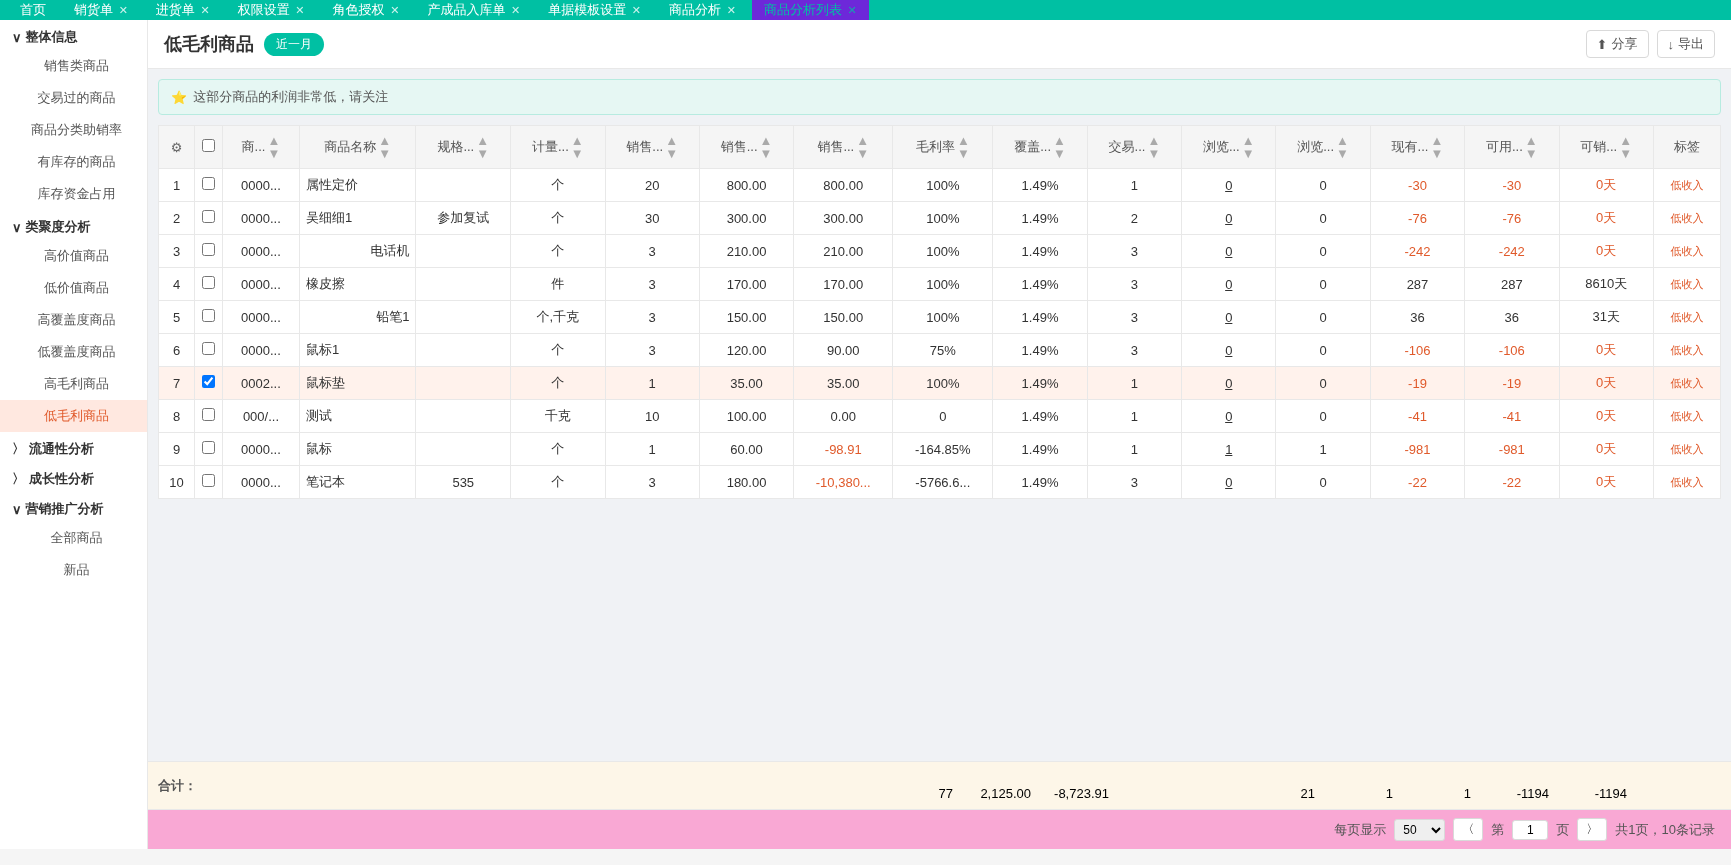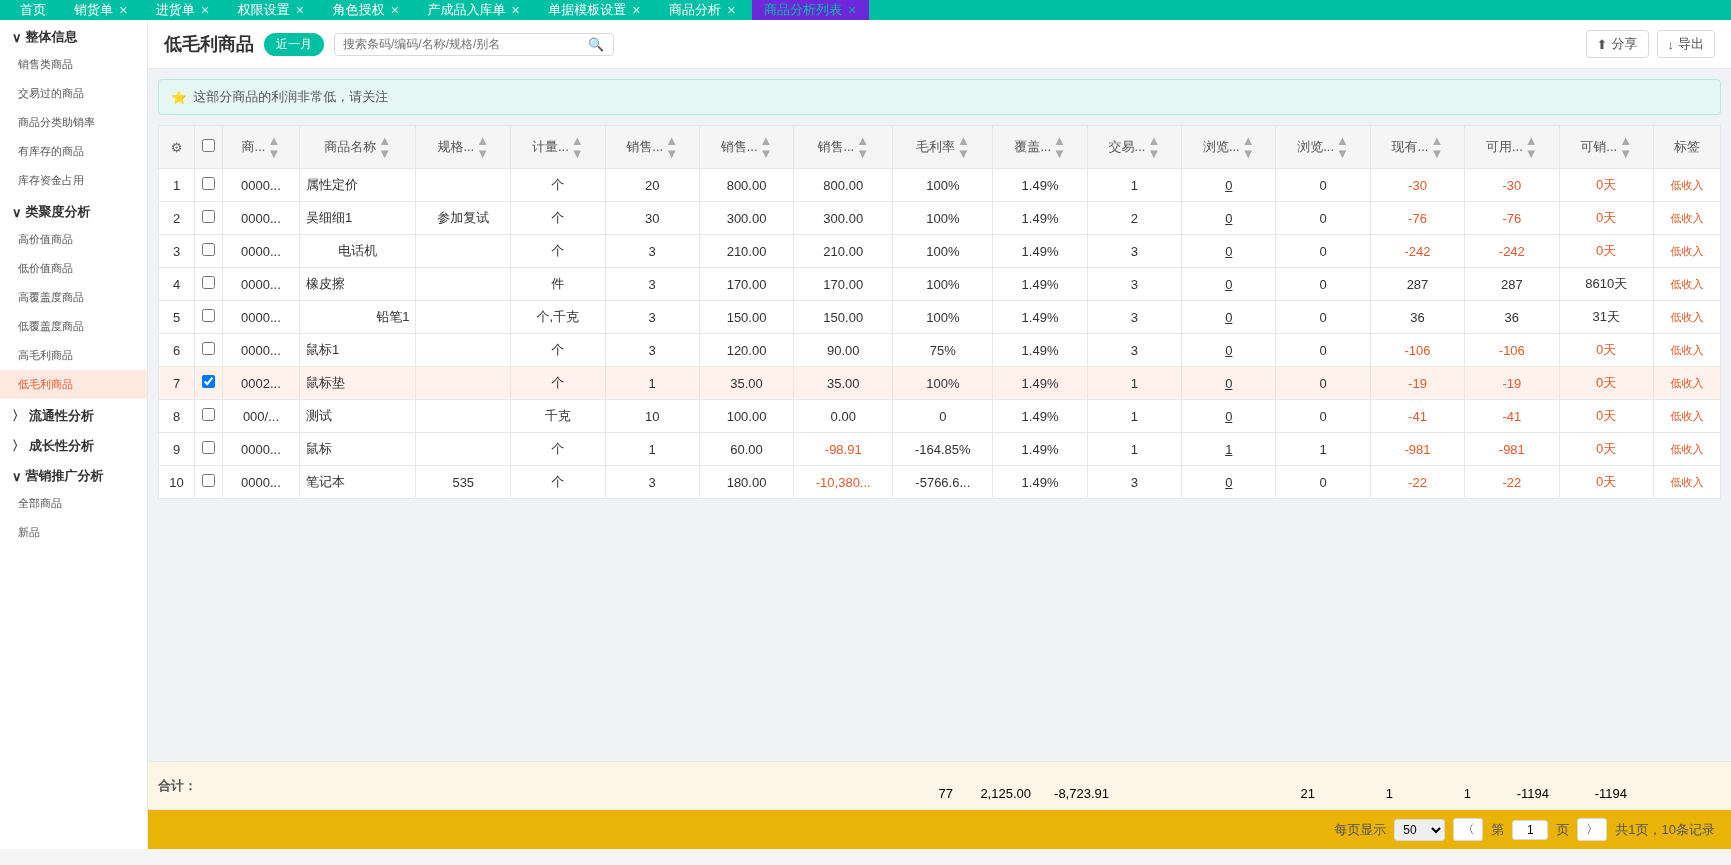--- a/index.html
+++ b/index.html
@@ -42,21 +42,22 @@
       font-weight: bold;
       font-size: 13px;
       display: flex;
       align-items: center;
       gap: 4px;
     }
     .sidebar-item {
       padding: 7px 12px 7px 18px;
       cursor: pointer;
       color: #555;
-      font-size: 11px;
+      font-size: 13px;
+      text-align: center;
     }
     .sidebar-item.active { background: #ffe8e0; color: #e05a2b; }
 
     
     .content { flex: 1; display: flex; flex-direction: column; overflow: hidden; background: #f0f2f5; }
 
     
     .page-header {
       background: #fff;
       padding: 10px 16px;
@@ -152,21 +153,21 @@
       display: flex;
       align-items: center;
       gap: 8px;
       font-size: 12px;
     }
     .footer-label { color: #555; font-weight: bold; }
     .footer-cell { min-width: 70px; text-align: right; padding: 0 6px; margin-top: 16px; }
 
     
     .pagination-bar {
-      background: #eab308;
+      background: #f9a8d4;
       border-top: 1px solid #e8e8e8;
       padding: 8px 16px;
       display: flex;
       align-items: center;
       justify-content: flex-end;
       gap: 8px;
       font-size: 12px;
       color: #555;
     }
     .page-size-select {
@@ -248,24 +249,20 @@
     </div>
     <div class="sidebar-item">全部商品</div>
     <div class="sidebar-item">新品</div>
   </aside>
 
   <div class="content">
 
     <div class="page-header">
       <span class="page-title">低毛利商品</span>
       <button class="period-btn">近一月</button>
-      <div class="search-box">
-        <input type="text" placeholder="搜索条码/编码/名称/规格/别名" style="">
-        <span style="color:#00c0a3; cursor:pointer;">🔍</span>
-      </div>
       <div class="header-actions">
         <button class="header-btn">
           <span>⬆</span>
           <span>分享</span>
         </button>
         <button class="header-btn">
           <span>↓</span>
           <span>导出</span>
         </button>
       </div>
@@ -413,21 +410,21 @@
     <td>0</td>
     <td class="tag-red">-76</td>
     <td class="tag-red">-76</td>
     <td class="tag-red">0天</td>
     <td><span class="tag-low-income">低收入</span></td>
   </tr>
             <tr>
     <td>3</td>
     <td><input type="checkbox" style=""></td>
     <td>0000...</td>
-    <td style="text-align:center;">电话机</td>
+    <td style="text-align:right;">电话机</td>
     <td></td>
     <td>个</td>
     <td>3</td>
     <td>210.00</td>
     <td class="">210.00</td>
     <td>100%</td>
     <td>1.49%</td>
     <td>3</td>
     <td><span class="underline-link">0</span></td>
     <td>0</td>

